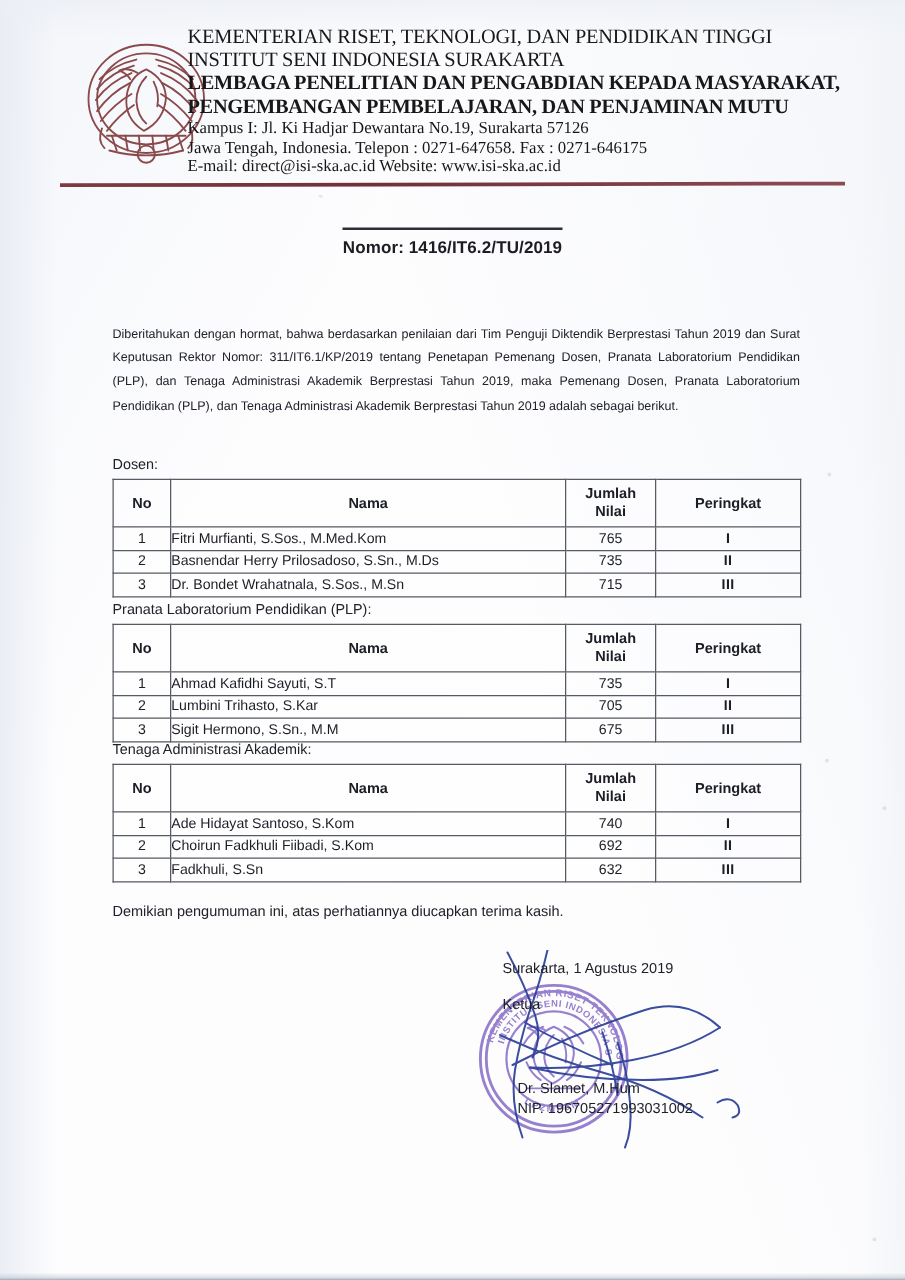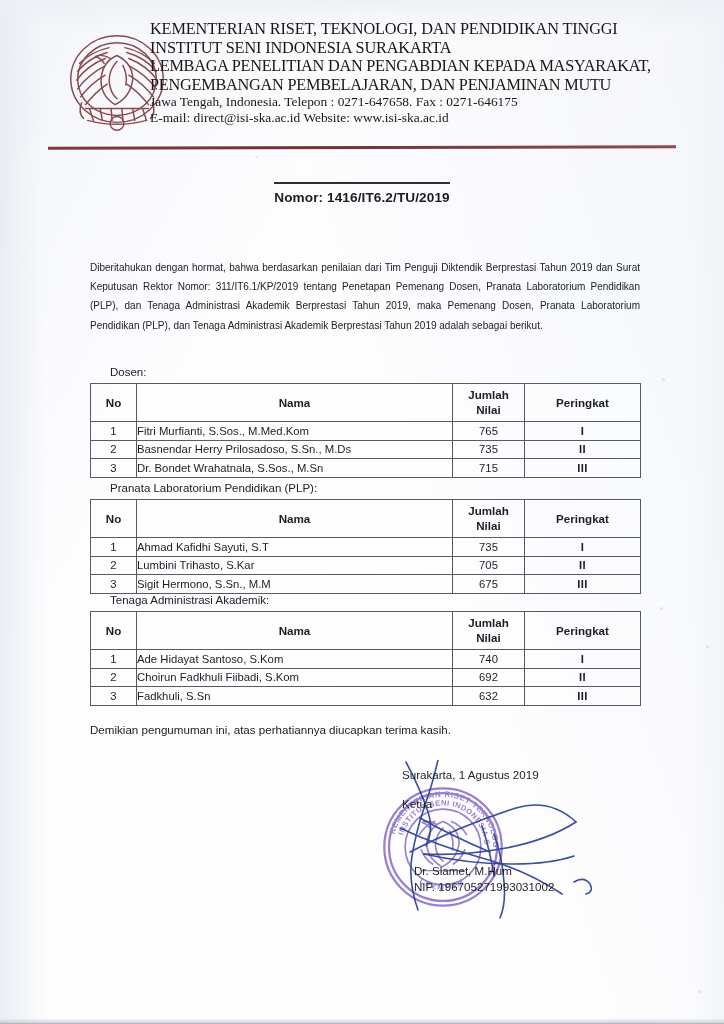--- a/index.html
+++ b/index.html
@@ -73,21 +73,21 @@
   }
   .ln1, .ln2 {
     font-family: "Liberation Serif", serif;
     font-size: 16.3px;
     letter-spacing: -0.15px;
     line-height: 18.5px;
     white-space: nowrap;
   }
   .ln3, .ln4 {
     font-family: "Liberation Serif", serif;
-    font-weight: normal;
+    font-weight: bold;
     font-size: 16.3px;
     letter-spacing: -0.25px;
     line-height: 18.5px;
     white-space: nowrap;
   }
   .addr {
     font-family: "Liberation Serif", serif;
     font-size: 13.4px;
     line-height: 15.6px;
     white-space: nowrap;
@@ -142,21 +142,20 @@
   .section { position: absolute; left: 90px; width: 550px; }
   #sec-0 { top: 365px; }
   #sec-1 { top: 481px; }
   #sec-2 { top: 593px; }
 
   .sec-label {
     font-size: 11.5px;
     color: #20222a;
     margin-bottom: 4px;
     line-height: 14px;
-    margin-left: 20px;
   }
 
   table.result {
     width: 550px;
     border-collapse: collapse;
     table-layout: fixed;
     font-size: 11.3px;
     color: #1c1e26;
     background: rgba(255,255,255,0.35);
   }
@@ -274,20 +273,21 @@
           <path d="M96 78 Q100 88 94 94"></path>
         </g>
       </svg>
     </div>
 
     <div id="org-lines">
       <div class="ln1">KEMENTERIAN RISET, TEKNOLOGI, DAN PENDIDIKAN TINGGI</div>
       <div class="ln2">INSTITUT SENI INDONESIA SURAKARTA</div>
       <div class="ln3">LEMBAGA PENELITIAN DAN PENGABDIAN KEPADA MASYARAKAT,</div>
       <div class="ln4">PENGEMBANGAN PEMBELAJARAN, DAN PENJAMINAN MUTU</div>
+      <div class="addr">Kampus I: Jl. Ki Hadjar Dewantara No.19, Surakarta 57126</div>
       <div class="addr">Jawa Tengah, Indonesia. Telepon : 0271-647658. Fax : 0271-646175</div>
       <div class="addr">E-mail: direct@isi-ska.ac.id Website: www.isi-ska.ac.id</div>
     </div>
   </div>
 
   <div id="rule"></div>
 
   <div id="title-block">
     <div id="title-underline"></div>
     <div id="doc-number">Nomor: 1416/IT6.2/TU/2019</div>

